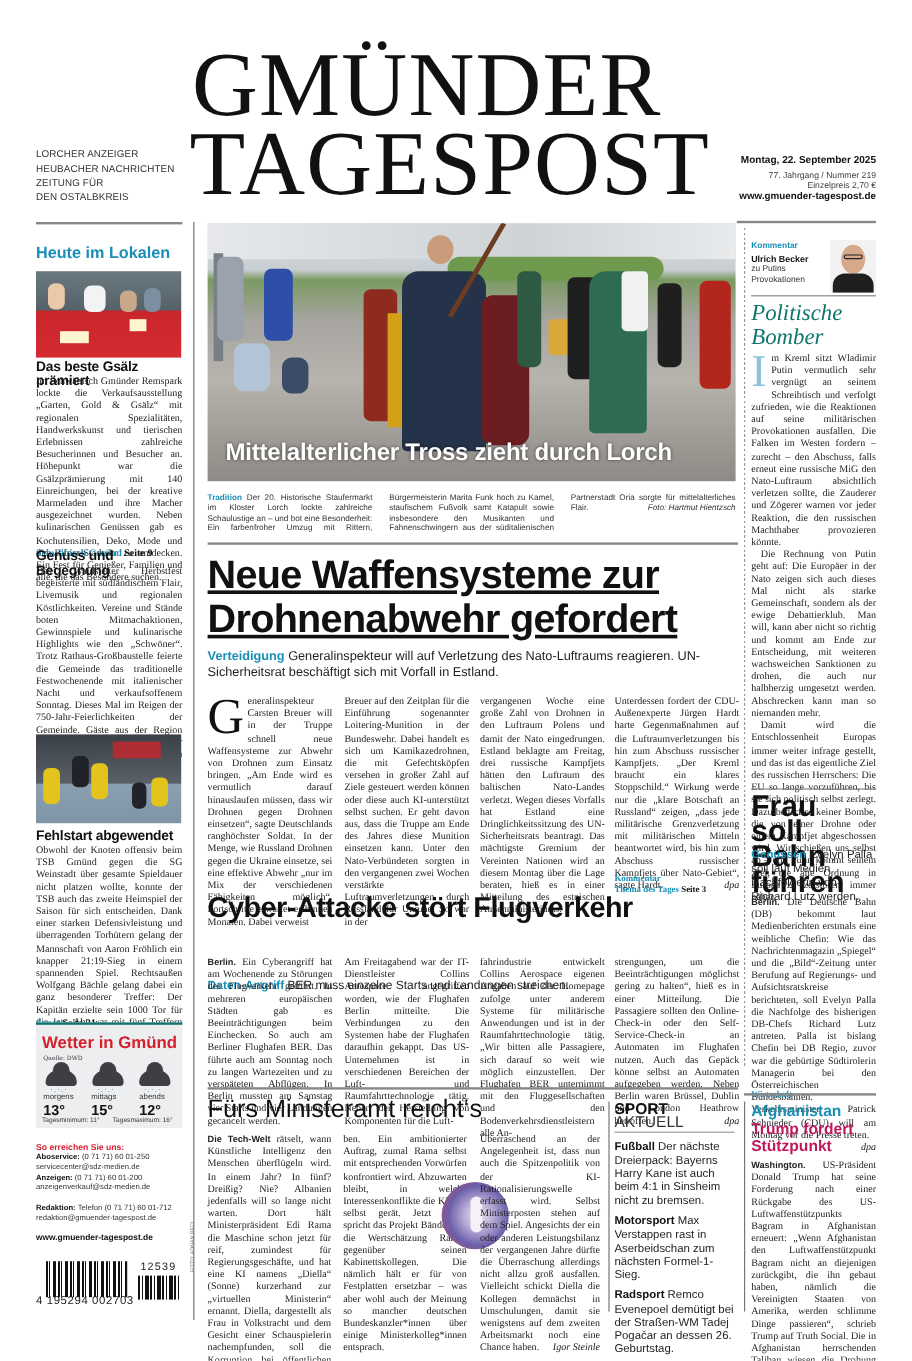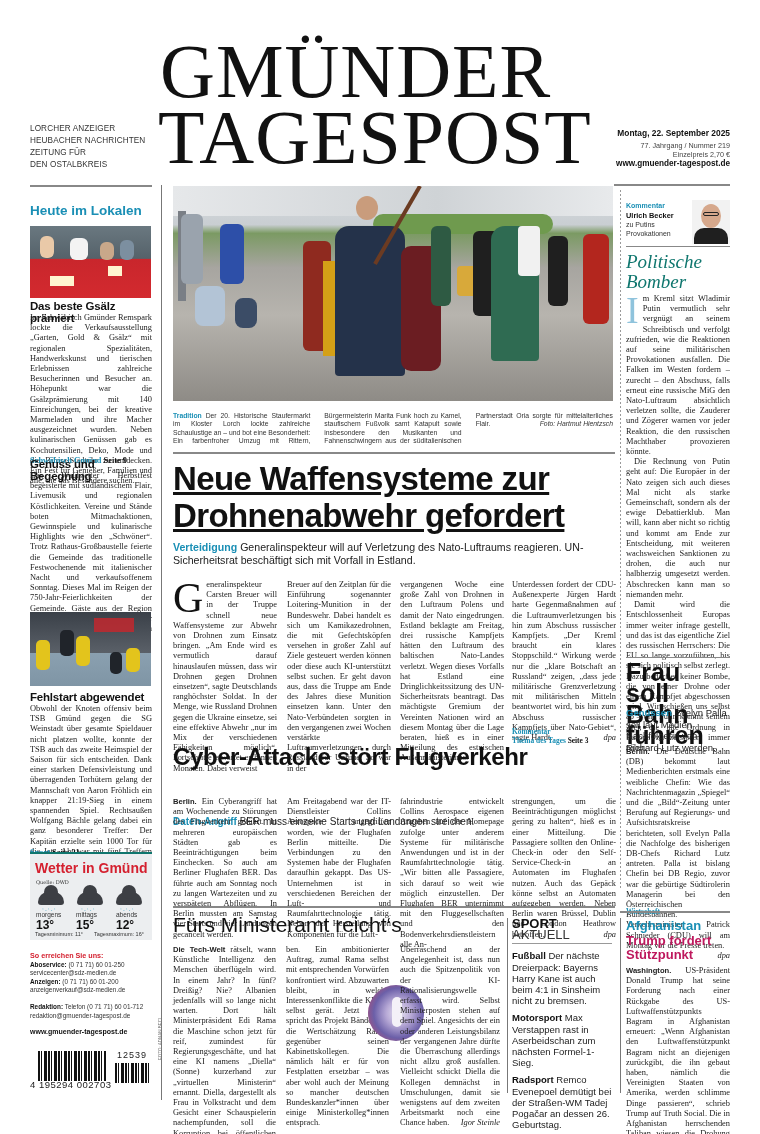--- a/index.html
+++ b/index.html
@@ -189,20 +189,21 @@
   <div style="position:absolute;left:183px;top:10px;width:22px;height:24px;border-radius:50%;background:#c99c7c;"></div>
   <div style="position:absolute;left:228px;top:60px;width:40px;height:125px;border-radius:10px;background:#6b1d22;"></div>
   <div style="position:absolute;left:258px;top:40px;width:20px;height:80px;border-radius:6px;background:#2e5a43;"></div>
   <div style="position:absolute;left:284px;top:80px;width:22px;height:30px;border-radius:4px;background:#d8a93a;"></div>
   <div style="position:absolute;left:300px;top:45px;width:26px;height:85px;border-radius:6px;background:#1f1f1f;"></div>
   <div style="position:absolute;left:318px;top:40px;width:48px;height:135px;border-radius:14px 14px 4px 4px;background:#2f6b52;"></div>
   <div style="position:absolute;left:345px;top:40px;width:22px;height:50px;background:#f1f1f1;border-radius:4px;"></div>
   <div style="position:absolute;left:375px;top:50px;width:20px;height:70px;border-radius:6px;background:#1f1f1f;"></div>
   <div style="position:absolute;left:410px;top:48px;width:26px;height:90px;border-radius:6px;background:#b3261e;"></div>
   <div style="position:absolute;left:245px;top:0px;width:4px;height:90px;background:#6b3b22;transform:rotate(30deg);transform-origin:top;"></div>
+  <div class="abs" style="left:15px; top:180px; font-family:'Liberation Sans',sans-serif; font-weight:bold; font-size:20px; color:#fff; text-shadow:0 0 3px rgba(0,0,0,0.6); letter-spacing:-0.2px;">Mittelalterlicher Tross zieht durch Lorch</div>
 </div>
 
 <div class="abs caption" style="left:173px; top:412px; width:440px; column-count:3; column-gap:14px;">
   <span class="accent">Tradition</span>
   <span>Der 20. Historische Staufermarkt im Kloster Lorch lockte zahlreiche Schaulustige an – und bot eine Besonderheit: Ein farbenfroher Umzug mit Rittern, Bürgermeisterin Marita Funk hoch zu Kamel, staufischem Fußvolk samt Katapult sowie insbesondere den Musikanten und Fahnenschwingern aus der süditalienischen Partnerstadt Oria sorgte für mittelalterliches Flair.</span>
   <span class="pad-right" style="float:right; margin-left:10px;">Foto: Hartmut Hientzsch</span>
 </div>
 <div class="rule" style="left:173px; top:452px; width:442px;"></div>
 
 <div class="abs lead-hl" style="width:440px;">Neue Waffensysteme zur Drohnenabwehr gefordert</div>

